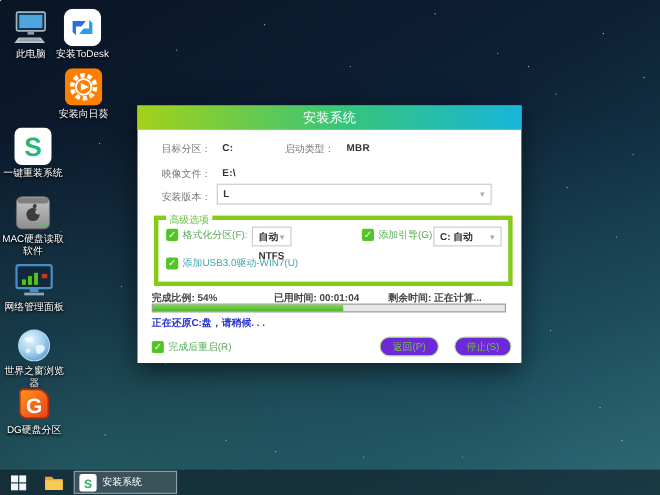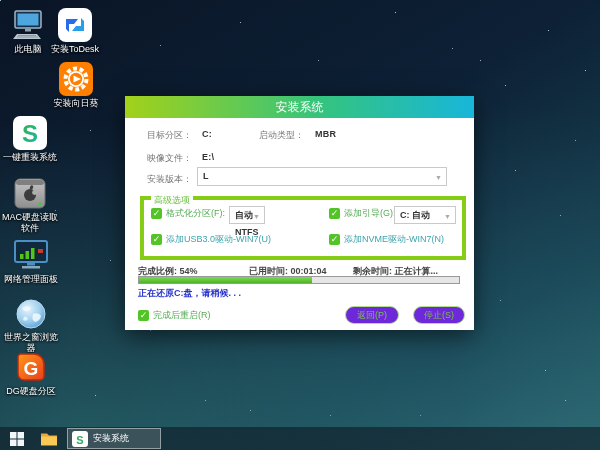--- a/index.html
+++ b/index.html
@@ -229,24 +229,20 @@
       </div>
       <div class="select" style="left:250px;top:6px;width:62px;height:18px">
         <span class="sval">C: 自动</span>
         <span class="arrow">▼</span>
       </div>
 
       <div class="cbrow" style="left:7px;top:33px">
         <span class="cb"></span>
         <span class="cbl-teal">添加USB3.0驱动-WIN7(U)</span>
       </div>
-      <div class="cbrow" style="left:185px;top:33px">
-        <span class="cb"></span>
-        <span class="cbl-teal">添加NVME驱动-WIN7(N)</span>
-      </div>
     </div>
 
     <span class="stat" style="left:13px;top:169px">完成比例: 54%</span>
     <span class="stat" style="left:124px;top:169px">已用时间: 00:01:04</span>
     <span class="stat" style="left:228px;top:169px">剩余时间: 正在计算...</span>
 
     <div class="pbar">
       <div class="pfill" style="width: 54%;"></div>
     </div>
 

